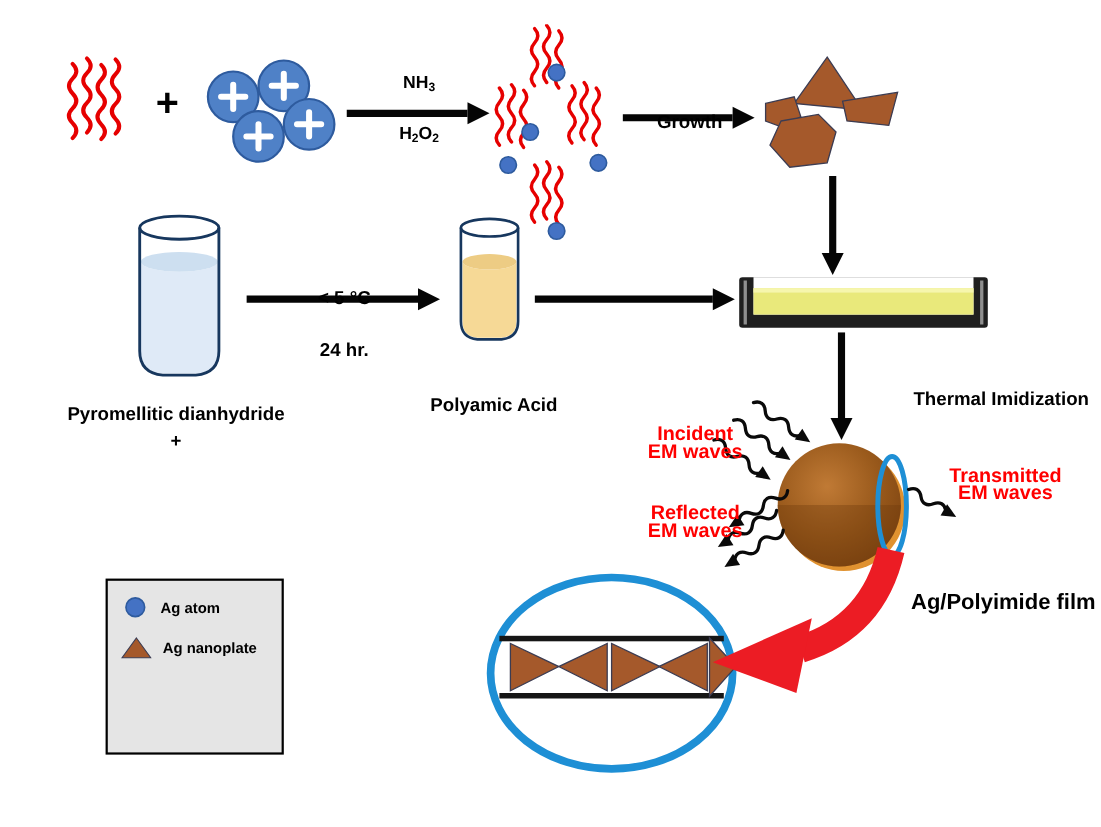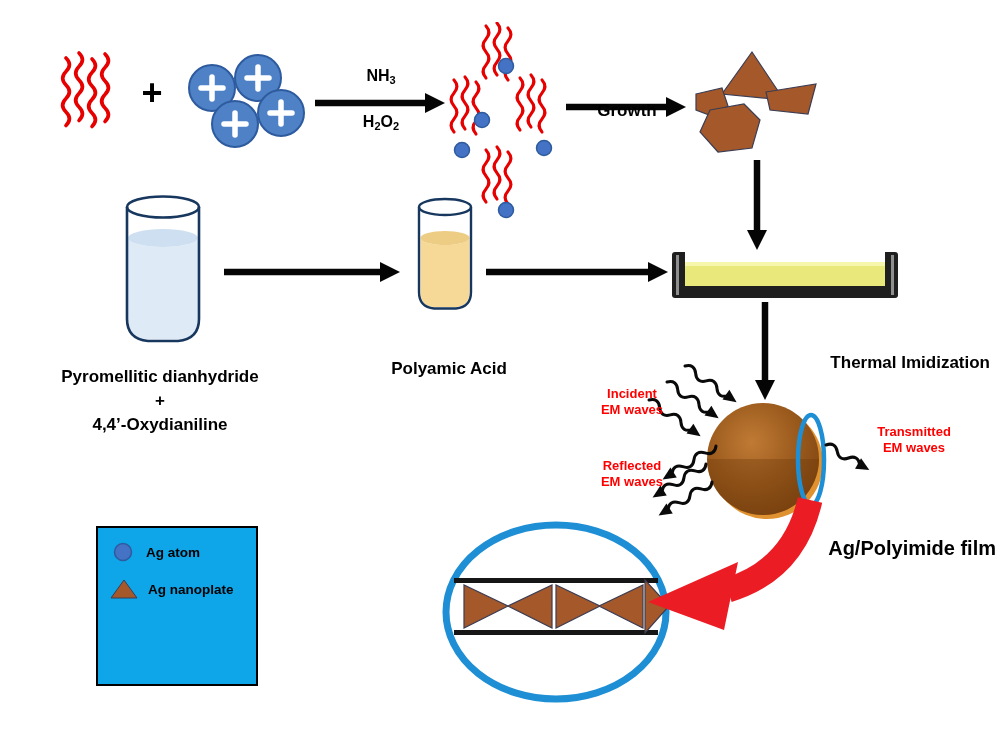--- a/index.html
+++ b/index.html
@@ -4,25 +4,25 @@
 <style>
   html,body{margin:0;padding:0;background:#ffffff;}
   .canvas{position:relative;width:1001px;height:752px;background:#ffffff;
           font-family:"Liberation Sans",sans-serif;overflow:hidden;}
   .abs{position:absolute;}
   .lbl{position:absolute;font-weight:700;color:#000;text-align:center;line-height:1.25;}
   .lbl.left{text-align:right;}
   .red{color:#ff0000;}
   .f17{font-size:17px;margin-top:24px;}
   .f16{font-size:16px;}
-  .f13{font-size:13px;line-height:16px;}
+  .f13{font-size:18px;line-height:16px;}
   .f20{font-size:20px;}
   .plus-big{font-size:36px;font-weight:700;}
   .sb{font-size:11px;vertical-align:-3px;}
-  .legend{position:absolute;border:2.5px solid #000;background:#0ea5e9;
+  .legend{position:absolute;border:2.5px solid #000;background:#e5e5e5;
           display:flex;flex-direction:column;gap:13px;padding:12px 12px;box-sizing:border-box;text-align:center;}
   .lrow{display:flex;align-items:center;gap:10px;}
   .lrow .txt{font-size:13.5px;font-weight:700;color:#000;}
   .wv{stroke:#0a0a0a;stroke-width:3;fill:none;stroke-linecap:round;}
   .wh{fill:#0a0a0a;}
   .gg{stroke:#e60000;stroke-width:3.6;fill:none;stroke-linecap:round;}
   .ggs{stroke:#e60000;stroke-width:3.1;fill:none;stroke-linecap:round;}
   .blk{stroke:#050505;stroke-width:6.5;stroke-linecap:butt;}
   .bhead{fill:#050505;}
   .plate{fill:#a5592b;stroke:#3c3c52;stroke-width:1.2;}
@@ -125,20 +125,22 @@
     <g fill="none" stroke="#17375e" stroke-width="2.6">
       <ellipse cx="45" cy="15" rx="36" ry="10.5"></ellipse>
       <path d="M9,15 L9,127 Q9,147 30,149 L60,149 Q81,147 81,127 L81,15"></path>
     </g>
   </svg>
 
   <svg class="abs" style="left:224px;top:259px" width="178" height="26">
     <line class="blk" x1="0" y1="13" x2="156" y2="13"></line>
     <polygon class="bhead" points="156,3 176,13 156,23"></polygon>
   </svg>
+  <div class="lbl f17" style="left:224px;top:236px;width:178px">&lt; 5 °C</div>
+  <div class="lbl f17" style="left:224px;top:284px;width:178px">24 hr.</div>
 
   <svg class="abs" style="left:413px;top:196px" width="72" height="122">
     <path d="M7.5,42 L7.5,96 Q7.5,110 21,111 L43,111 Q56.5,110 56.5,96 L56.5,42 A24.5,7 0 0 1 7.5,42 Z" fill="#f6d996"></path>
     <ellipse cx="32" cy="42" rx="24.5" ry="7" fill="#edcc84"></ellipse>
     <g fill="none" stroke="#17375e" stroke-width="2.4">
       <ellipse cx="32" cy="11" rx="26" ry="8"></ellipse>
       <path d="M6,11 L6,96 Q6,111 21,112.5 L43,112.5 Q58,111 58,96 L58,11"></path>
     </g>
   </svg>
 
@@ -151,21 +153,20 @@
     <rect x="2" y="6" width="226" height="46" rx="3" fill="#1f1f1f"></rect>
     <rect x="15" y="6" width="200" height="34" fill="#ffffff"></rect>
     <rect x="15" y="16" width="200" height="24" fill="#e9e97b"></rect>
     <rect x="15" y="16" width="200" height="4" fill="#f6f6ad"></rect>
     <rect x="6" y="9" width="3" height="40" fill="#8f8f8f"></rect>
     <rect x="221" y="9" width="3" height="40" fill="#8f8f8f"></rect>
   </svg>
 
   <div class="lbl f17" style="left:26px;top:342px;width:268px">Pyromellitic dianhydride</div>
   <div class="lbl f17" style="left:26px;top:366px;width:268px">+</div>
-  <div class="lbl f17" style="left:26px;top:390px;width:268px">4,4’-Oxydianiline</div>
   <div class="lbl f17" style="left:376px;top:334px;width:146px">Polyamic Acid</div>
 
   <svg class="abs" style="left:752px;top:302px" width="26" height="100">
     <line class="blk" x1="13" y1="0" x2="13" y2="78"></line>
     <polygon class="bhead" points="3,78 23,78 13,98"></polygon>
   </svg>
   <div class="lbl f17 left" style="left:780px;top:328px;width:210px">Thermal Imidization</div>
 
   <svg class="abs" style="left:700px;top:393px" width="140" height="140">
     <defs>

